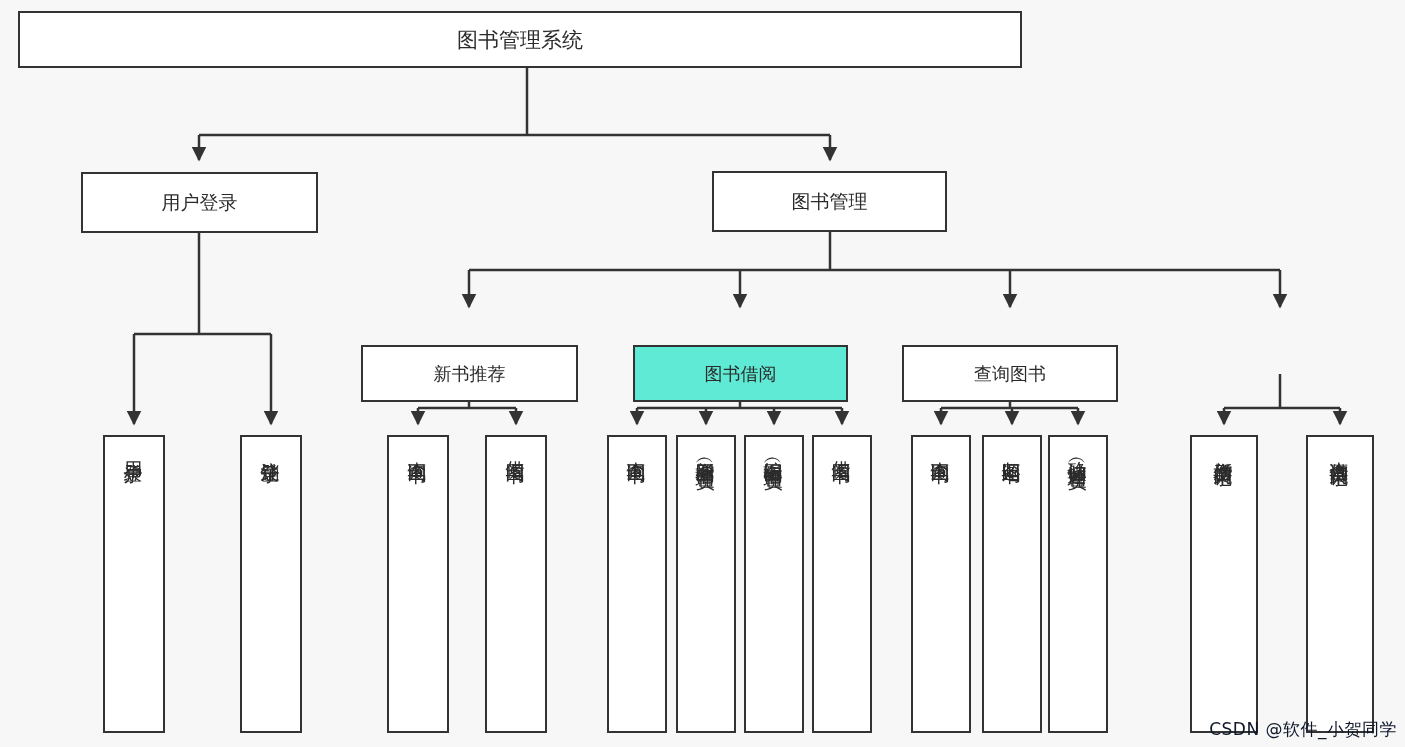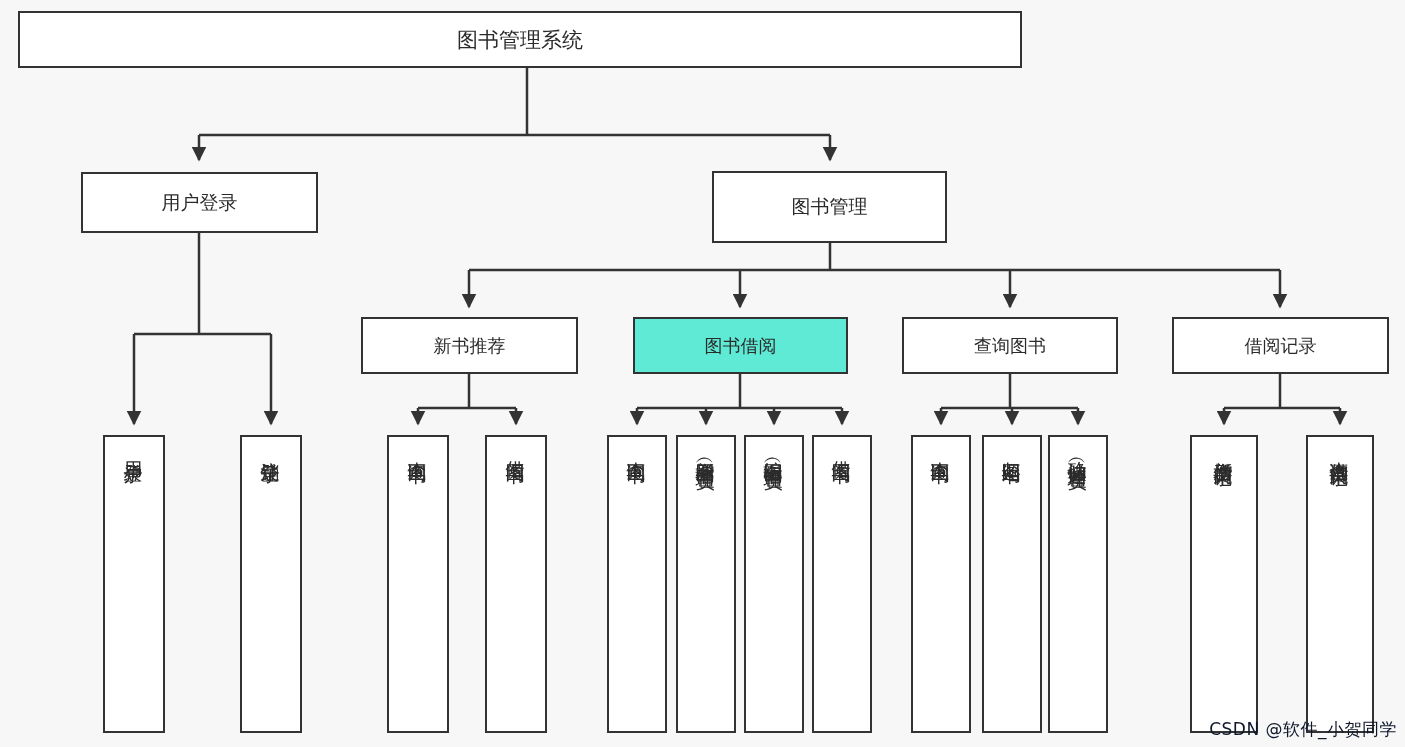--- a/index.html
+++ b/index.html
@@ -36,20 +36,21 @@
     color: #2b2b2b;
   }
   .node.root {
     font-size: 21px;
   }
   .node.level2 {
     font-size: 19px;
   }
   .node.level3 {
     font-size: 18px;
+    margin-top: 28px;
   }
   .node.leaf {
     align-items: flex-start;
     justify-content: center;
     padding-top: 9px;
   }
   .vtext {
     writing-mode: vertical-rl;
     text-orientation: upright;
     font-size: 19px;
@@ -123,35 +124,32 @@
     </g>
   </svg>
 
   <div class="node root" style="left: 18px; top: 11px; width: 1004px; height: 57px; background: rgb(255, 255, 255); border-color: rgb(51, 51, 51); text-align: right;">
       <span>图书管理系统</span>
     </div>
 
   <div class="node level2" style="left: 81px; top: 172px; width: 237px; height: 61px; background: rgb(255, 255, 255); border-color: rgb(51, 51, 51);">
       <span>用户登录</span>
     </div>
-  <div class="node level2" style="left: 712px; top: 171px; width: 235px; height: 72px; background: rgb(255, 255, 255); border-color: rgb(51, 51, 51);">
+  <div class="node level2" style="left: 712px; top: 171px; width: 235px; height: 61px; background: rgb(255, 255, 255); border-color: rgb(51, 51, 51);">
       <span>图书管理</span>
     </div>
 
   <div class="node level3" style="left: 361px; top: 317px; width: 217px; height: 57px; background: rgb(255, 255, 255); border-color: rgb(51, 51, 51);">
       <span>新书推荐</span>
     </div>
   <div class="node level3" style="left: 633px; top: 317px; width: 215px; height: 57px; background: #5eead4; border-color: rgb(51, 51, 51);">
       <span>图书借阅</span>
     </div>
   <div class="node level3" style="left: 902px; top: 317px; width: 216px; height: 57px; background: rgb(255, 255, 255); border-color: rgb(51, 51, 51);">
       <span>查询图书</span>
-    </div>
-  <div class="node level3" style="left: 1172px; top: 317px; width: 217px; height: 57px; background: rgb(255, 255, 255); border-color: rgb(51, 51, 51);">
-      <span>借阅记录</span>
     </div>
 
   <div class="node leaf" style="left: 103px; top: 435px; width: 62px; height: 298px; background: rgb(255, 255, 255); border-color: rgb(51, 51, 51);">
       <span class="vtext">用户登录</span>
     </div>
   <div class="node leaf" style="left: 240px; top: 435px; width: 62px; height: 298px; background: rgb(255, 255, 255); border-color: rgb(51, 51, 51);">
       <span class="vtext">注销登录</span>
     </div>
   <div class="node leaf" style="left: 387px; top: 435px; width: 62px; height: 298px; background: rgb(255, 255, 255); border-color: rgb(51, 51, 51);">
       <span class="vtext">查询图书</span>

